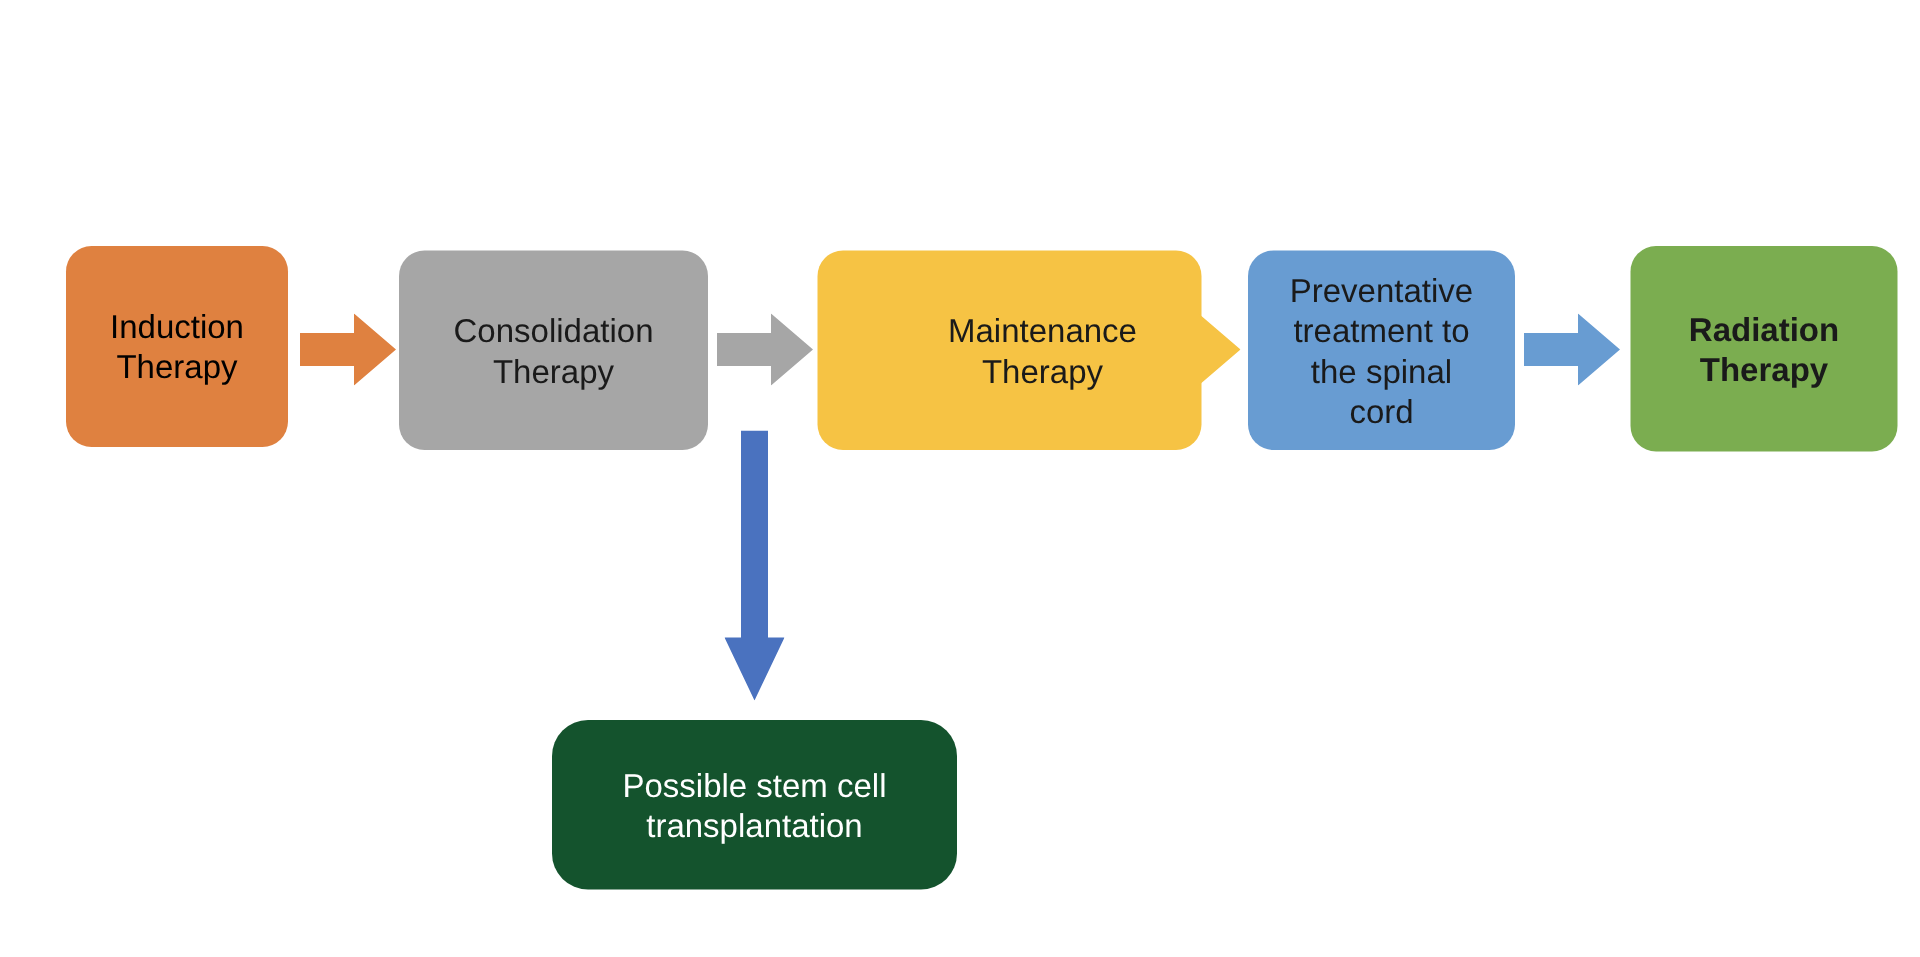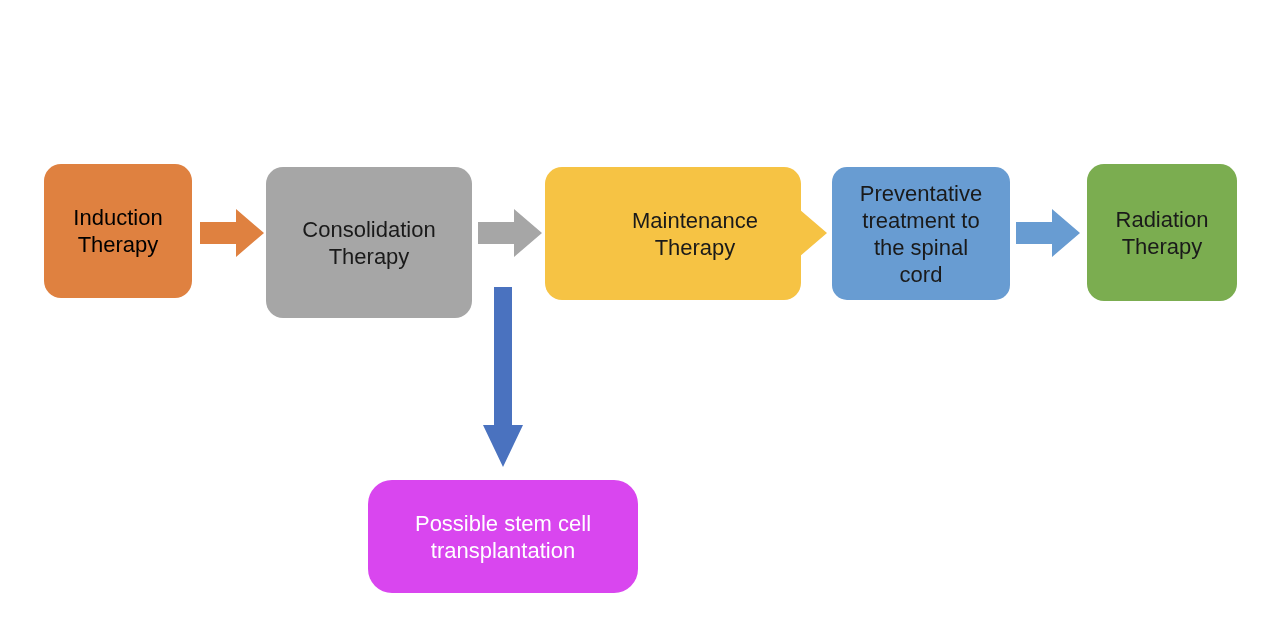--- a/index.html
+++ b/index.html
@@ -24,24 +24,24 @@
     border-radius: 17px;
   }
   .flow-box .label {
     white-space: pre-line;
     font-size: 22px;
     line-height: 27px;
     color: #1a1a1a;
   }
   
   .box-induction     { left: 44px;   top: 164px; width: 148px; height: 134px; }
-  .box-consolidation { left: 266px;  top: 167px; width: 206px; height: 151px; }
+  .box-consolidation { left: 266px;  top: 167px; width: 206px; height: 133px; }
   .box-maintenance   { left: 545px;  top: 167px; width: 212px; height: 133px; }
   .box-preventative  { left: 832px;  top: 167px; width: 178px; height: 133px; }
-  .box-radiation     { left: 1087px; top: 164px; width: 150px; height: 137px; }
+  .box-radiation     { left: 1087px; top: 164px; width: 178px; height: 137px; font-weight: bold; }
   .box-stemcell      { left: 368px;  top: 480px; width: 270px; height: 113px; border-radius: 24px; }
   .box-stemcell .label { color: #ffffff; }
 
   .arrow { position: absolute; }
   .arrow-1 { left: 200px;  top: 209px; }
   .arrow-2 { left: 478px;  top: 209px; }
   .arrow-3 { left: 763px;  top: 209px; }
   .arrow-4 { left: 1016px; top: 209px; }
   .arrow-down { left: 483px; top: 287px; }
 </style>
@@ -58,33 +58,33 @@
   <div class="flow-box box-consolidation" style="background-color: rgb(166, 166, 166);">
     <span class="label">Consolidation
 Therapy</span>
   </div>
 
   <div class="flow-box box-maintenance" style="background-color: rgb(246, 195, 68); padding-left: 44px;">
     <span class="label">Maintenance
 Therapy</span>
   </div>
 
-  <div class="flow-box box-preventative" style="background-color: rgb(104, 156, 210); border-radius: 15px;">
+  <div class="flow-box box-preventative" style="background-color: rgb(104, 156, 210);">
     <span class="label">Preventative
 treatment to
 the spinal
 cord</span>
   </div>
 
   <div class="flow-box box-radiation" style="background-color: rgb(123, 173, 80);">
     <span class="label">Radiation
 Therapy</span>
   </div>
 
-  <div class="flow-box box-stemcell" style="background-color: #d946ef;">
+  <div class="flow-box box-stemcell" style="background-color: #14532d;">
     <span class="label">Possible stem cell
 transplantation</span>
   </div>
 
   <svg class="arrow arrow-1" width="64" height="48" viewBox="0 0 64 48">
     <polygon points="0,13 36,13 36,0 64,24 36,48 36,35 0,35" fill="#DF8140"></polygon>
   </svg>
 
   <svg class="arrow arrow-2" width="64" height="48" viewBox="0 0 64 48">
     <polygon points="0,13 36,13 36,0 64,24 36,48 36,35 0,35" fill="#A6A6A6"></polygon>

